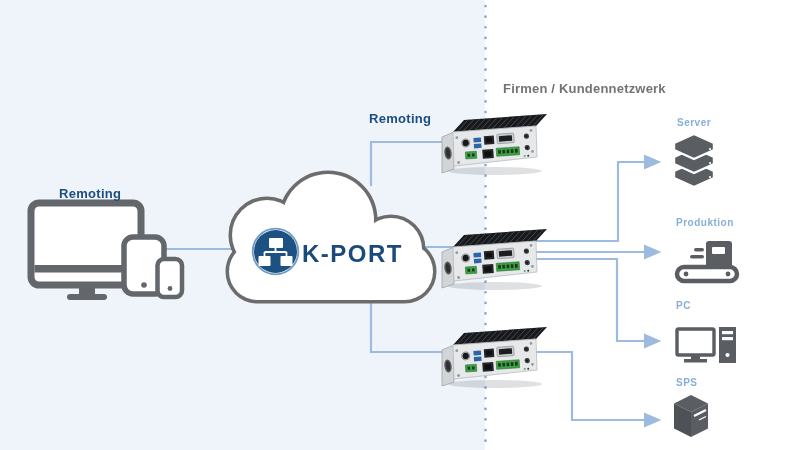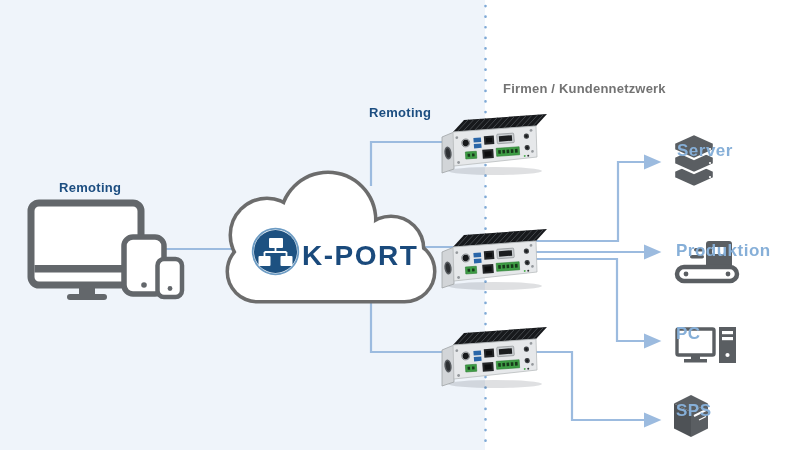--- a/index.html
+++ b/index.html
@@ -4,24 +4,24 @@
 <style>
   html,body{margin:0;padding:0;background:#ffffff;}
   .stage{
     position:relative;width:800px;height:450px;overflow:hidden;
     font-family:"Liberation Sans",sans-serif;
   }
   .bg-left{position:absolute;left:0;top:0;width:485px;height:450px;background:#eff4fa;}
   .bg-right{position:absolute;left:485px;top:0;width:315px;height:450px;background:#ffffff;}
   svg.layer{position:absolute;left:0;top:0;}
   .lbl{position:absolute;font-weight:bold;white-space:nowrap;}
-  .lbl-navy{color:#1b4d80;font-size:13px;letter-spacing:.3px;}
+  .lbl-navy{color:#1b4d80;font-size:13px;letter-spacing:.3px;margin-top:6px;}
   .lbl-header{color:#737373;font-size:13px;letter-spacing:.2px;}
-  .lbl-light{color:#86afd8;font-size:17px;letter-spacing:.5px;margin-top:24px;}
-  .lbl-kport{color:#1a4a7c;font-size:28px;letter-spacing:1.5px;}
+  .lbl-light{color:#86afd8;font-size:10px;letter-spacing:.5px;}
+  .lbl-kport{color:#1a4a7c;font-size:24px;letter-spacing:1.5px;}
   #lbl-anwender{left:59px;top:180px;}
   #lbl-kport{left:302px;top:240px;}
   #lbl-remoting{left:369px;top:105px;}
   #lbl-header{left:503px;top:81px;}
   #lbl-vpn{left:506px;top:200px;}
   #lbl-ep0{left:677px;top:117px;}
   #lbl-ep1{left:676px;top:217px;}
   #lbl-ep2{left:676px;top:300px;}
   #lbl-ep3{left:676px;top:377px;}
 </style>

